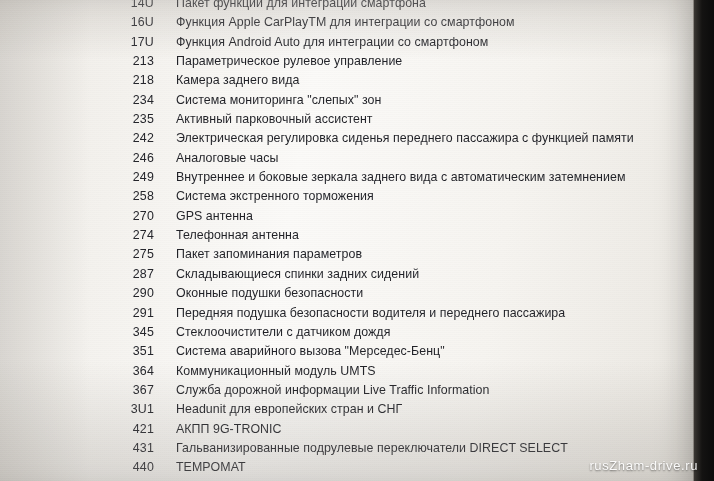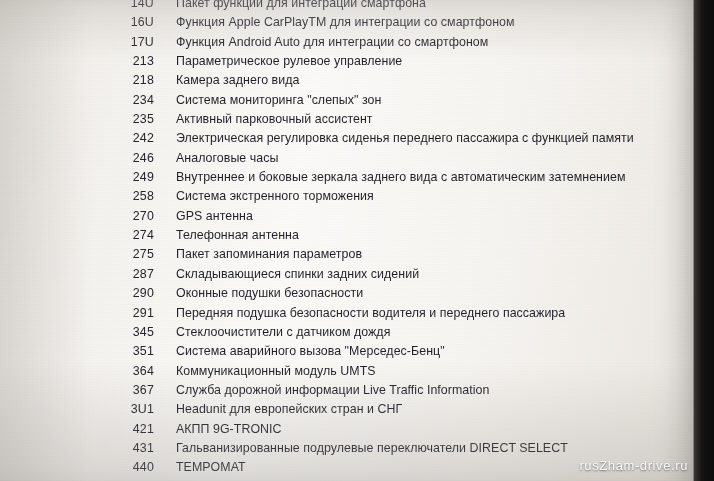--- a/index.html
+++ b/index.html
@@ -88,21 +88,21 @@
   .desc {
     flex: 1;
     font-size: 12.4px;
     color: #1f2026;
     white-space: nowrap;
     letter-spacing: 0.05px;
   }
   
   .watermark {
     position: absolute;
-    right: 26px;
+    right: 16px;
     bottom: 8px;
     font-size: 13px;
     color: #ffffff;
     opacity: 0.92;
     letter-spacing: 0.6px;
     text-shadow: 0 1px 2px rgba(0,0,0,0.55);
     font-family: "Liberation Sans", sans-serif;
   }
   .grain {
     position: absolute;

